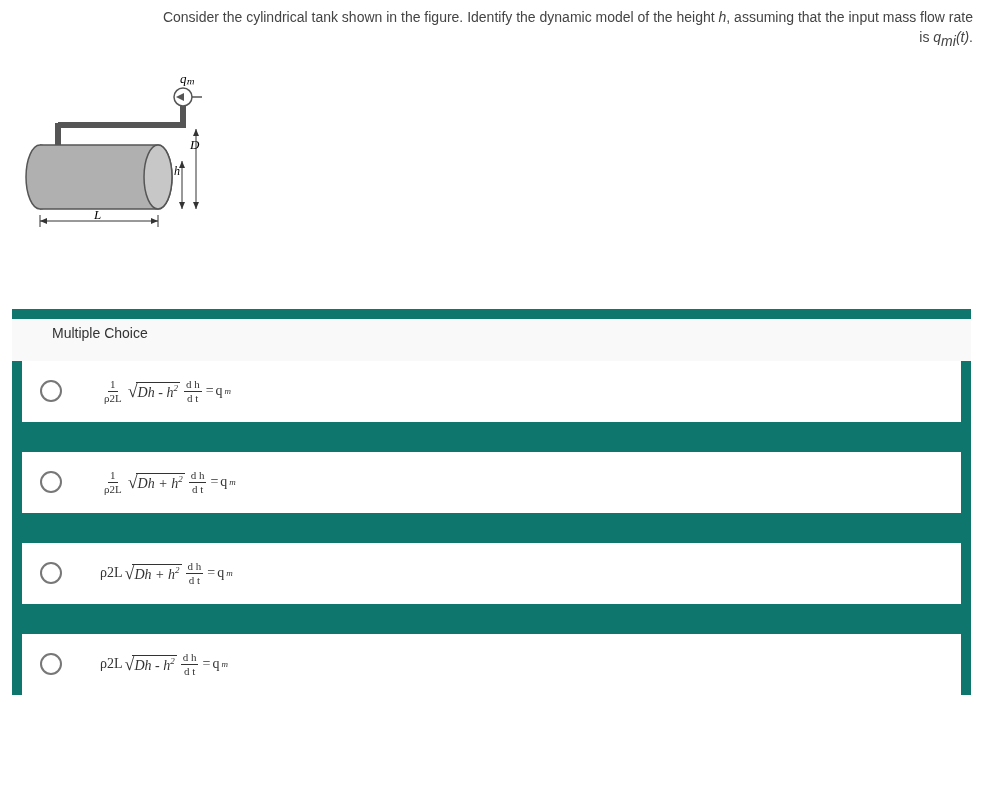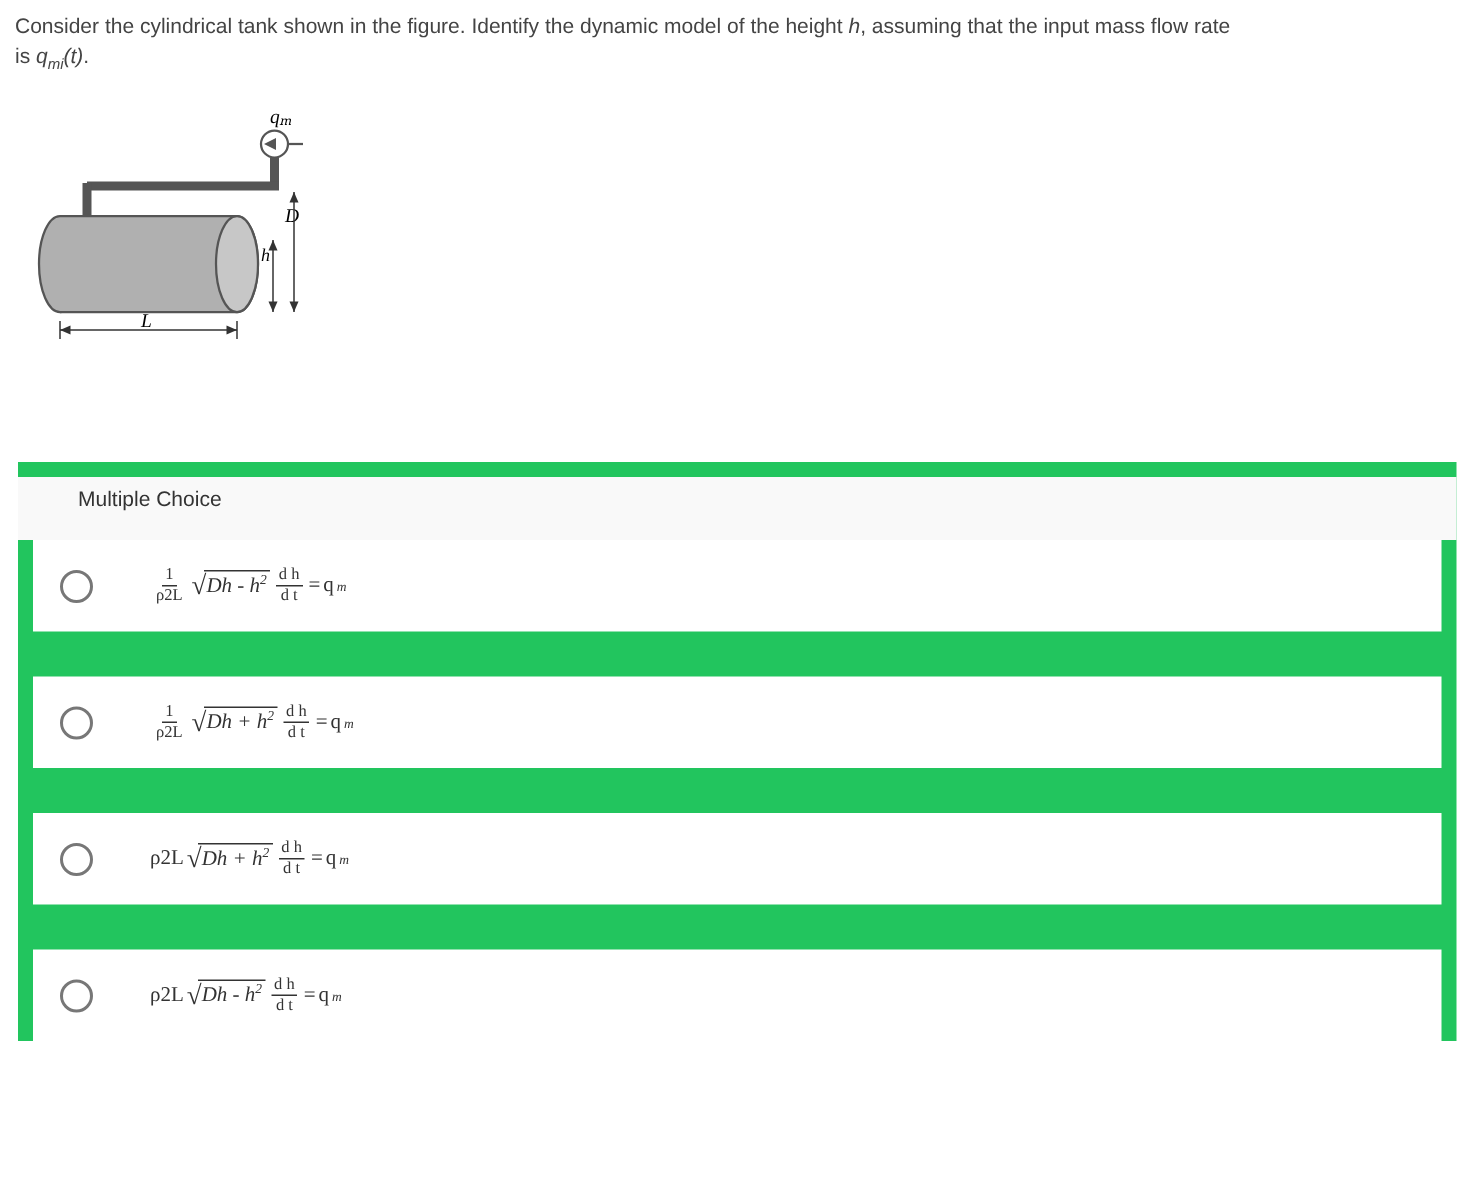--- a/index.html
+++ b/index.html
@@ -9,32 +9,33 @@
     color: #333;
     background: #fff;
     width: 983px;
     height: 795px;
     position: relative;
   }
   .question-text {
     padding: 8px 10px 4px 10px;
     line-height: 1.4;
     color: #444;
+    text-align: right;
   }
   .question-text .italic { font-style: italic; }
   .figure {
     margin: 14px 0 0 18px;
     width: 200px;
   }
   .figure svg { display: block; }
 
   .mc-container {
     margin: 70px 12px 0 12px;
     padding: 10px 0 0 0;
-    background: #22c55e;
+    background: #0f766e;
   }
   .mc-title {
     font-size: 14px;
     color: #333;
     padding: 6px 0 20px 40px;
     background: #f9f9f9;
   }
   .option-row {
     background: #fff;
     margin: 0 10px 30px 10px;
@@ -64,21 +65,21 @@
     align-items: center;
     vertical-align: middle;
     font-size: 11px;
     line-height: 1;
     margin: 0 2px;
   }
   .frac .num { border-bottom: 1px solid #333; padding: 0 2px 1px 2px; }
   .frac .den { padding: 1px 2px 0 2px; }
   .sqrt {
     display: inline-flex;
-    align-items: flex-start;
+    align-items: center;
     font-size: 14px;
   }
   .sqrt::before {
     content: "√";
     font-size: 18px;
     margin-right: -2px;
   }
   .sqrt .rad {
     border-top: 1px solid #333;
     padding: 0 2px;
@@ -86,21 +87,21 @@
   }
   .sup { font-size: 9px; vertical-align: super; font-style: italic; }
   .sub { font-size: 9px; vertical-align: sub; font-style: italic; }
   .it { }
 </style>
 </head>
 <body>
 
 <div class="question-text">
   <span>Consider the cylindrical tank shown in the figure. Identify the dynamic model of the height </span><span class="italic">h</span><span>, assuming that the input mass flow rate</span><br>
-  <span>is </span><span class="italic">q</span><span class="italic" style="font-size:10px;vertical-align:sub">mi</span><span class="italic">(t)</span><span>.</span>
+  <span>is </span><span class="italic">q</span><span class="italic" style="font-size:14px;vertical-align:sub">mi</span><span class="italic">(t)</span><span>.</span>
 </div>
 
 <div class="figure">
   <svg width="200" height="170" viewBox="0 0 200 170">
 
     <text x="162" y="14" font-family="serif" font-style="italic" font-size="13">qₘ</text>
 
     <circle cx="165" cy="28" r="9" fill="none" stroke="#555" stroke-width="1.5"></circle>
     <line x1="174" y1="28" x2="184" y2="28" stroke="#555" stroke-width="1.5"></line>
     <polygon points="158,28 166,24 166,32" fill="#555"></polygon>

